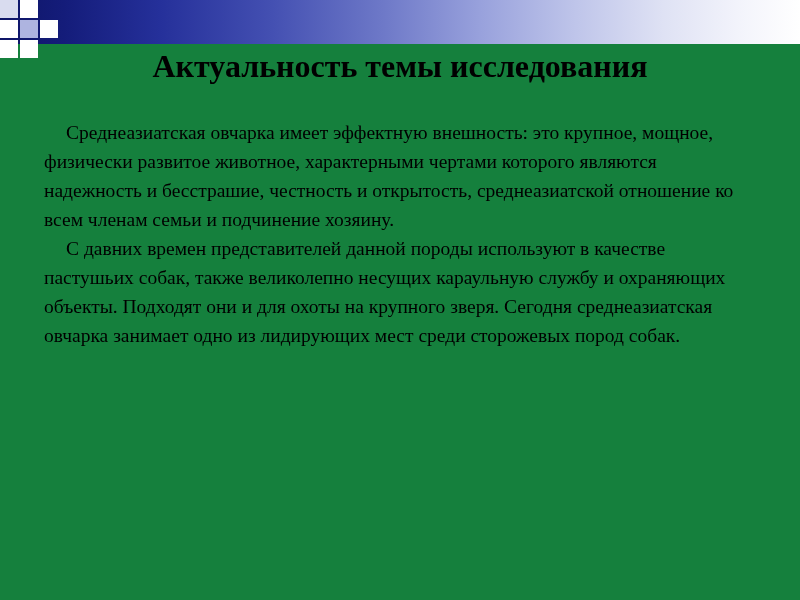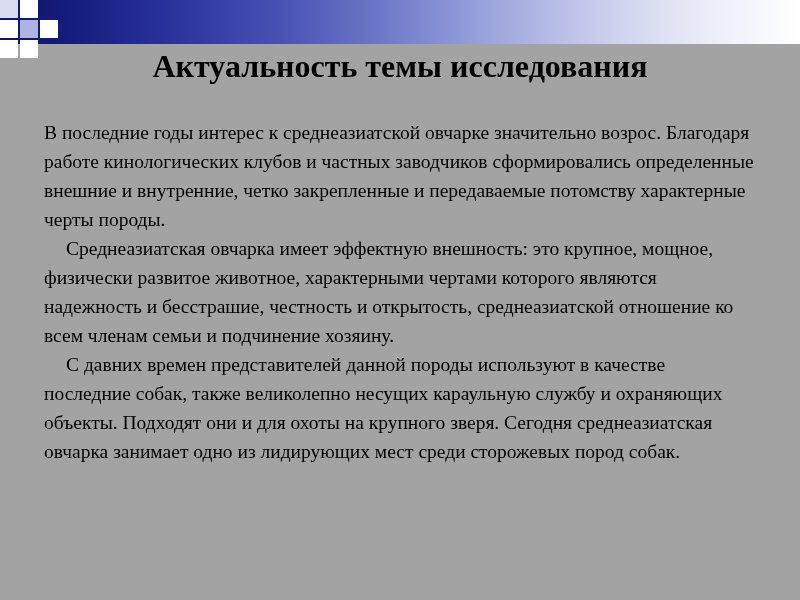--- a/index.html
+++ b/index.html
@@ -11,21 +11,21 @@
     height: 600px;
     background: #ffffff;
     font-family: "Liberation Serif", serif;
     overflow: hidden;
     position: relative;
   }
   .slide {
     position: relative;
     width: 800px;
     height: 600px;
-    background: #a3a3a3;
+    background: #15803d;
   }
 
   
   .banner {
     position: absolute;
     top: 0;
     left: 0;
     width: 800px;
     height: 44px;
     background: linear-gradient(to right,
@@ -106,18 +106,17 @@
     <div class="sq c"></div>
     <div class="sq d"></div>
     <div class="sq e"></div>
     <div class="sq f"></div>
     <div class="sq g"></div>
   </div>
 
   <div class="title">Актуальность темы исследования</div>
 
   <div class="body-text">
-    <p class="para first">В последние годы интерес к среднеазиатской овчарке значительно возрос. Благодаря работе кинологических клубов и частных заводчиков сформировались определенные внешние и внутренние, четко закрепленные и передаваемые потомству характерные черты породы.</p>
     <p class="para">Среднеазиатская овчарка имеет эффектную внешность: это крупное, мощное, физически развитое животное, характерными чертами которого являются надежность и бесстрашие, честность и открытость, среднеазиатской отношение ко всем членам семьи и подчинение хозяину.</p>
-    <p class="para">С давних времен представителей данной породы используют в качестве последние собак, также великолепно несущих караульную службу и охраняющих объекты. Подходят они и для охоты на крупного зверя. Сегодня среднеазиатская овчарка занимает одно из лидирующих мест среди сторожевых пород собак.</p>
+    <p class="para">С давних времен представителей данной породы используют в качестве пастушьих собак, также великолепно несущих караульную службу и охраняющих объекты. Подходят они и для охоты на крупного зверя. Сегодня среднеазиатская овчарка занимает одно из лидирующих мест среди сторожевых пород собак.</p>
   </div>
 
 </div>
 
 </body></html>

